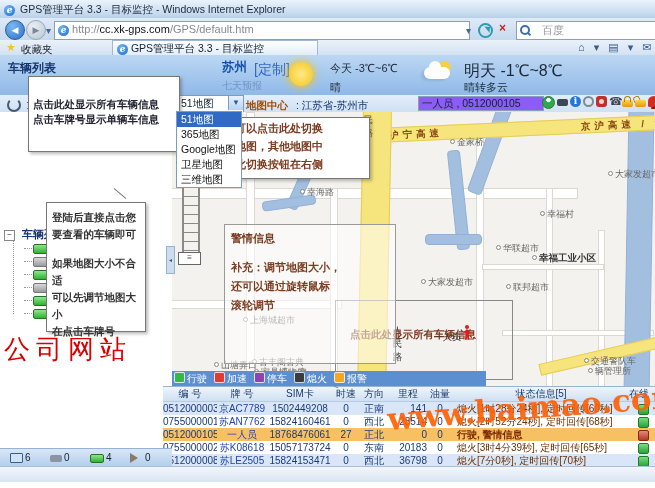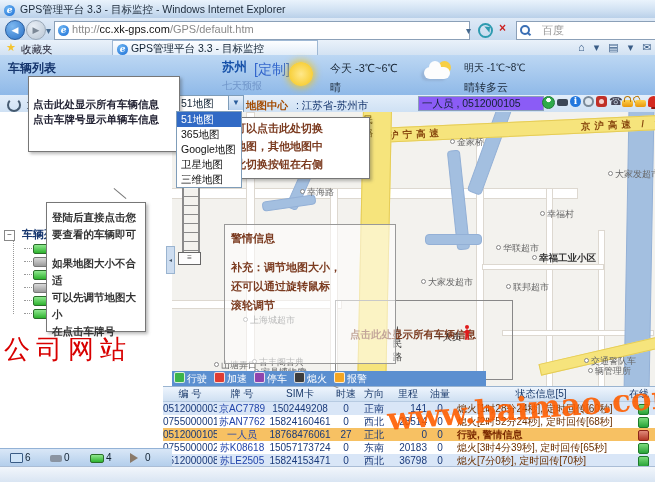--- a/index.html
+++ b/index.html
@@ -36,21 +36,21 @@
   .city{left:222px;top:59px;font-weight:bold;font-size:12.5px;color:#1550a8;}
   .custom{left:254px;top:61px;font-size:14px;color:#3366cc;}
   .forecast{left:222px;top:79px;font-size:10px;color:#6f94c8;}
   .sun{left:289px;top:62px;width:24px;height:24px;border-radius:50%;background:radial-gradient(#ffe88a,#f5c518);box-shadow:0 0 7px 2px rgba(245,197,24,.75);}
   .wx-today{left:330px;top:61px;font-size:11px;color:#1c2a3a;}
   .wx-today2{left:330px;top:80px;font-size:11px;color:#1c2a3a;}
   .cloudwrap{left:424px;top:61px;width:30px;height:24px;}
   .cloud-sun{position:absolute;left:14px;top:0;width:13px;height:13px;border-radius:50%;background:#f7cf45;}
   .cloud{position:absolute;left:0;top:6px;width:26px;height:12px;border-radius:8px;background:#fdfdfd;box-shadow:-3px 2px 2px rgba(130,150,180,.35);}
   .cloud:before{content:"";position:absolute;left:5px;top:-6px;width:12px;height:12px;border-radius:50%;background:#fdfdfd;}
-  .wx-tmr{left:464px;top:61px;font-size:10px;color:#1c2a3a;}
+  .wx-tmr{left:464px;top:61px;font-size:16px;color:#1c2a3a;}
   .wx-tmr2{left:464px;top:80px;font-size:11px;color:#1c2a3a;}
 
   
   .tip{background:#fff;border:1px solid #777;box-shadow:2px 2px 3px rgba(60,60,60,.35);z-index:30;}
   .tip-head{left:28px;top:76px;width:142px;height:34px;padding:20px 4px;font:bold 10.5px/15px "DejaVu Serif",serif;color:#223;}
   .tip-list{left:46px;top:202px;width:88px;height:116px;padding:6px 5px;font:bold 10.5px/17px "DejaVu Serif",serif;color:#333;}
   .tail{position:absolute;width:16px;height:1px;background:#777;z-index:30;}
 
   
   .toolbar{left:0;top:95px;width:655px;height:17px;background:linear-gradient(#e3eefa,#cfe1f4);border-bottom:1px solid #a9c2de;}

